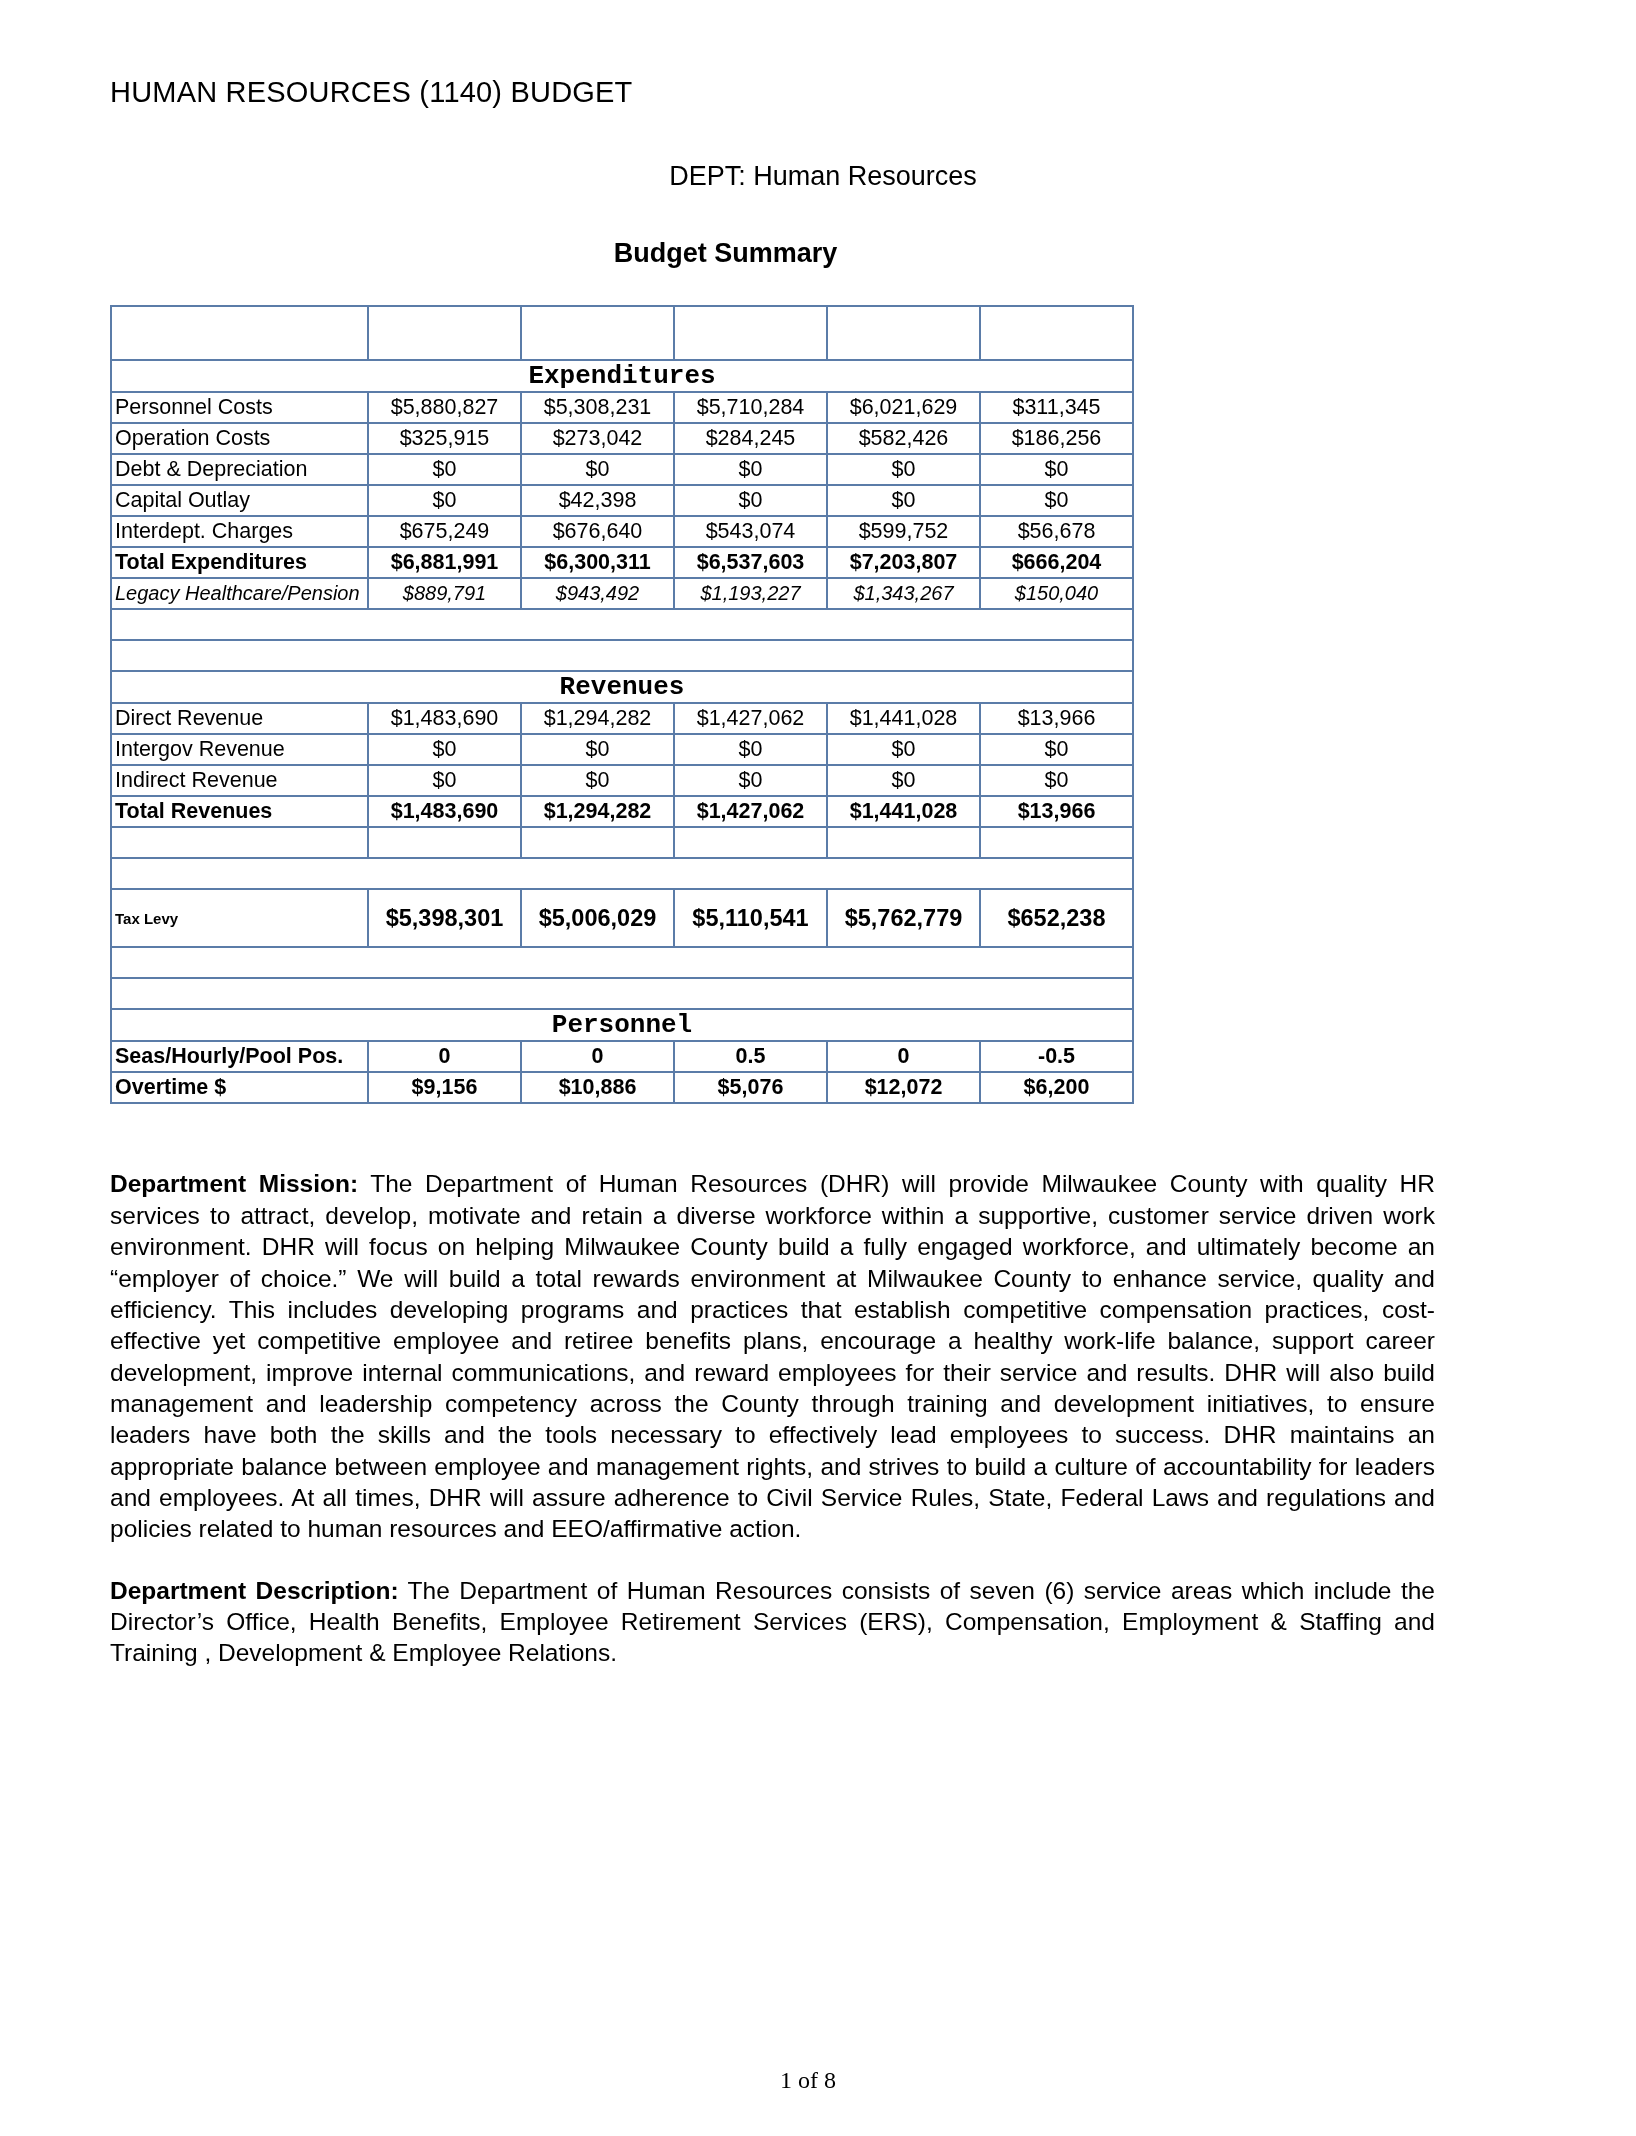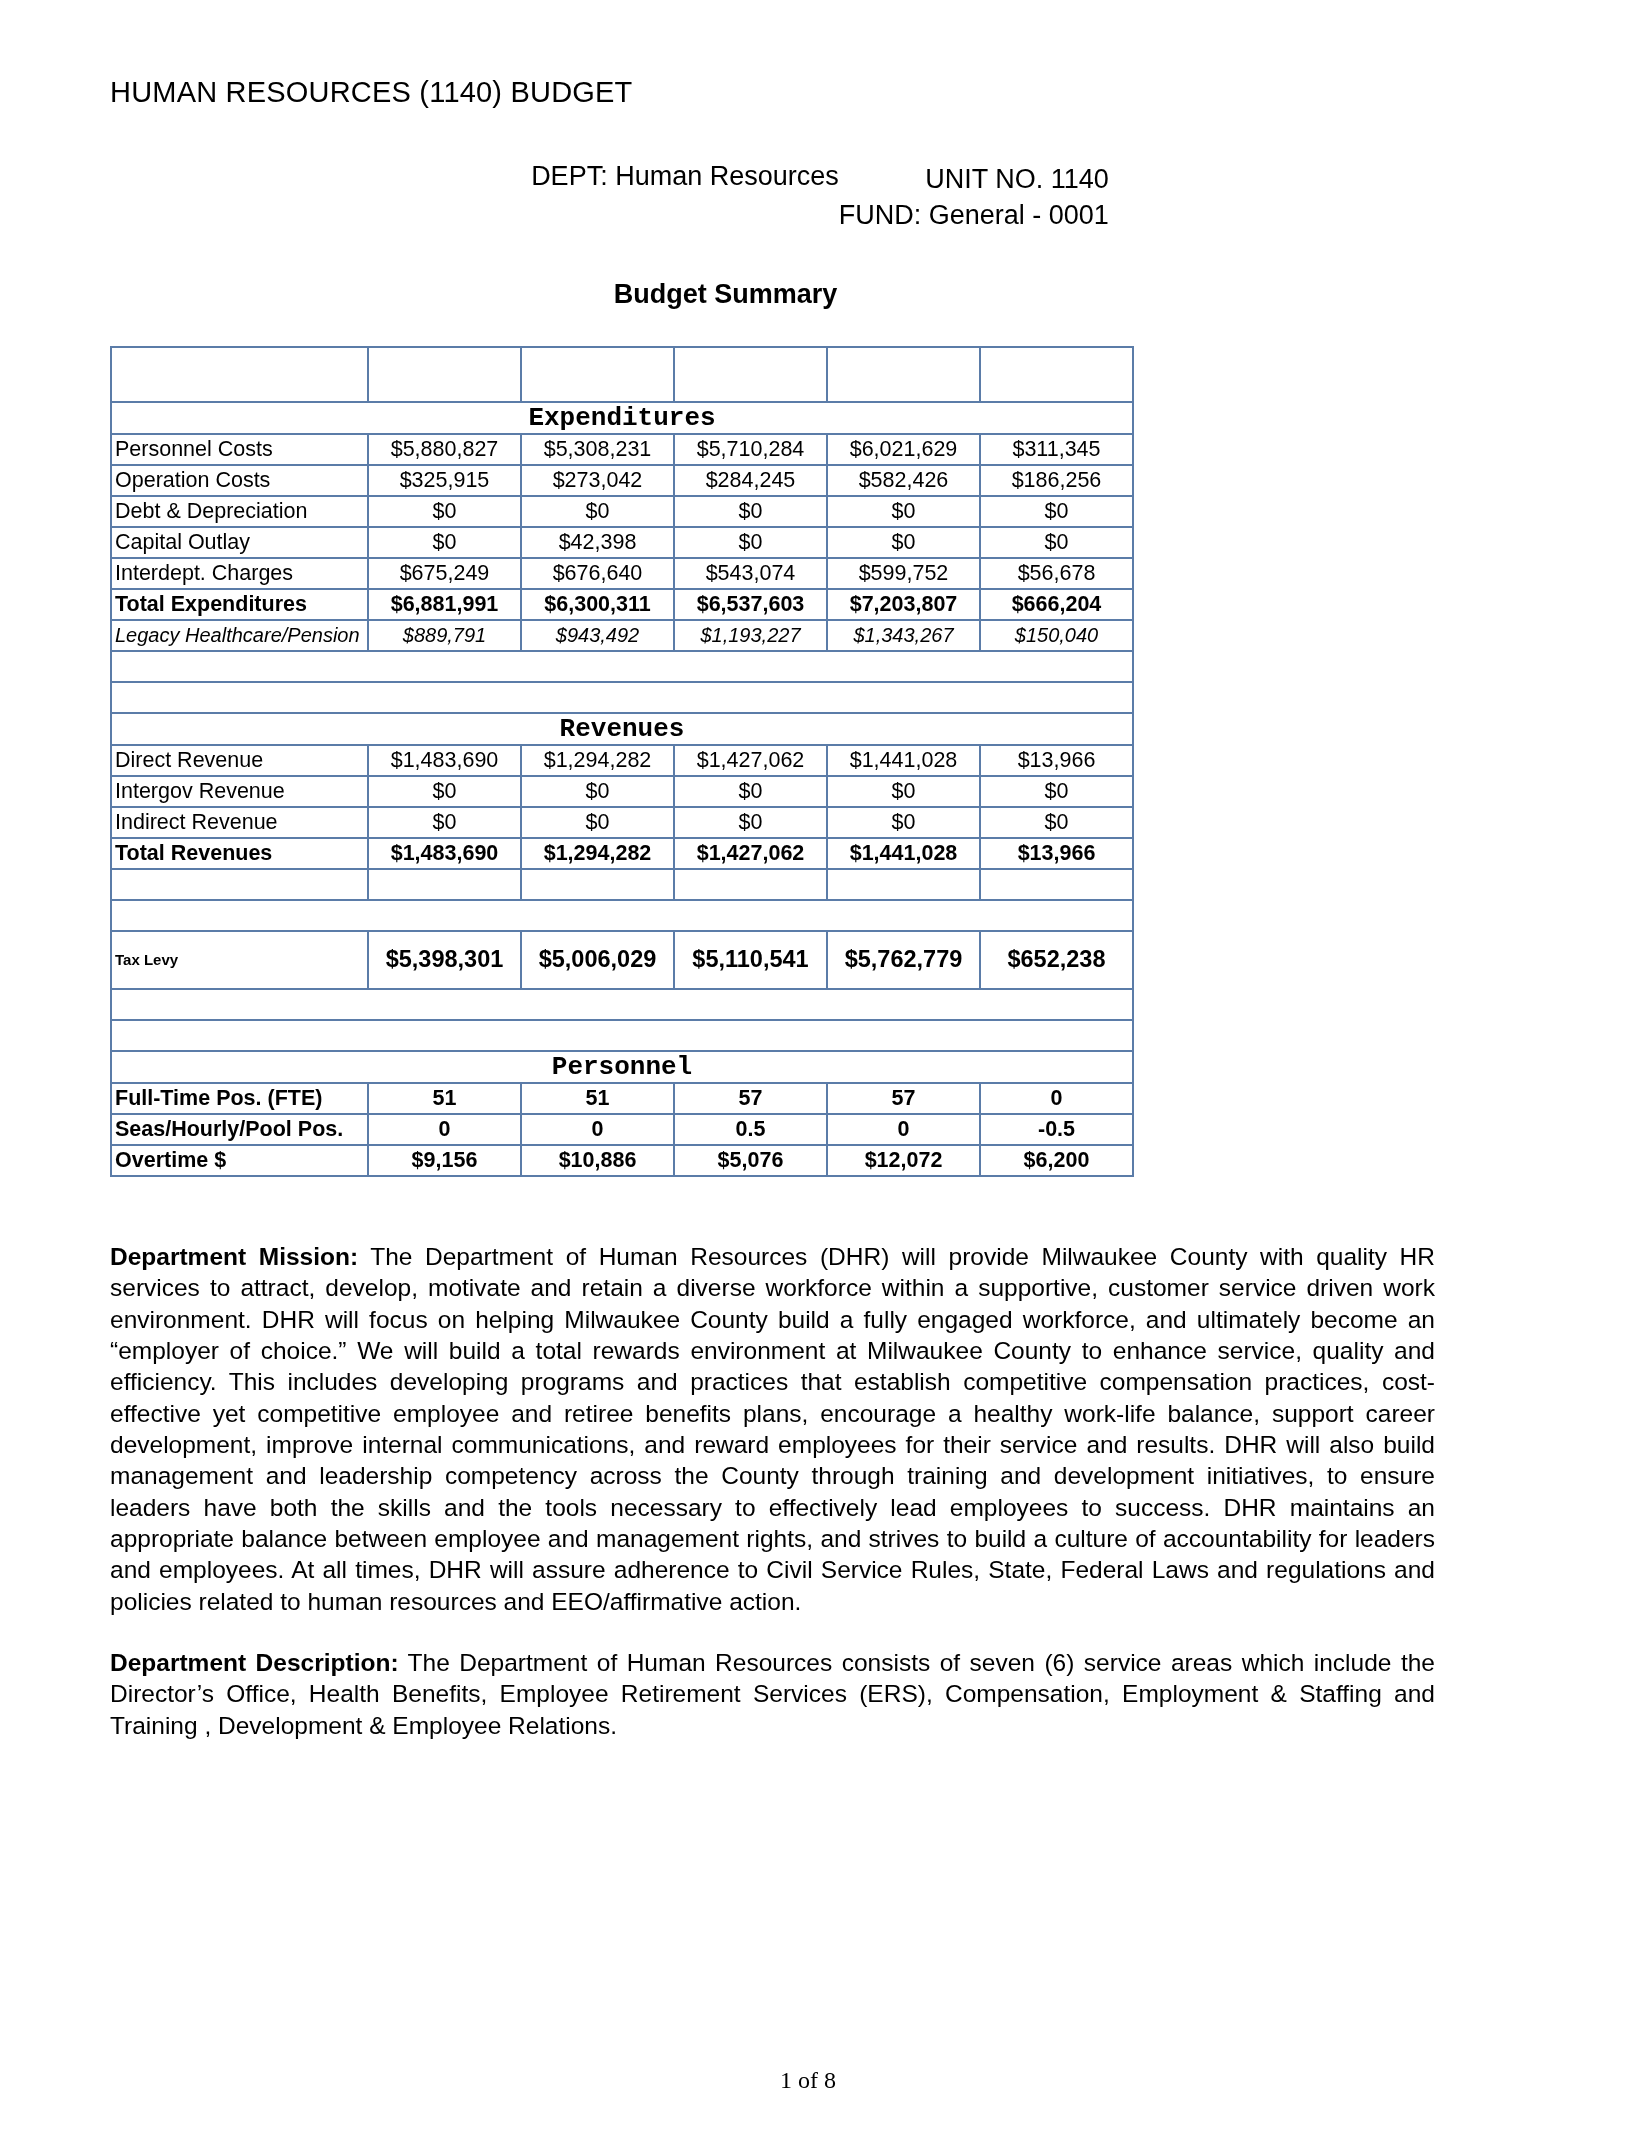--- a/index.html
+++ b/index.html
@@ -155,24 +155,20 @@
 </style>
 </head>
 <body>
 
 <div class="page">
 
   <div class="doc-title">HUMAN RESOURCES (1140) BUDGET</div>
 
   <div class="header-line">
     <div class="dept-line">DEPT: Human Resources</div>
-    <div class="unit-block">
-      <div>UNIT NO. 1140</div>
-      <div>FUND: General - 0001</div>
-    </div>
   </div>
 
   <div class="summary-title">Budget Summary</div>
 
   <table class="budget">
     <colgroup>
       <col class="c-cat">
         <col class="c-num">
         <col class="c-num">
         <col class="c-num">
@@ -320,28 +316,20 @@
         <td colspan="6"></td>
       </tr>
       <tr class="spacer">
           <td colspan="6"></td>
         </tr>
 
       <tr class="section">
         <td colspan="6">Personnel</td>
       </tr>
       <tr class="drow bold">
-        <td class="lbl">Full-Time Pos. (FTE)</td>
-        <td class="val">51</td>
-        <td class="val">51</td>
-        <td class="val">57</td>
-        <td class="val">57</td>
-        <td class="val">0</td>
-      </tr>
-      <tr class="drow bold">
         <td class="lbl">Seas/Hourly/Pool Pos.</td>
         <td class="val">0</td>
         <td class="val">0</td>
         <td class="val">0.5</td>
         <td class="val">0</td>
         <td class="val">-0.5</td>
       </tr>
       <tr class="drow bold">
         <td class="lbl">Overtime $</td>
         <td class="val">$9,156</td>

